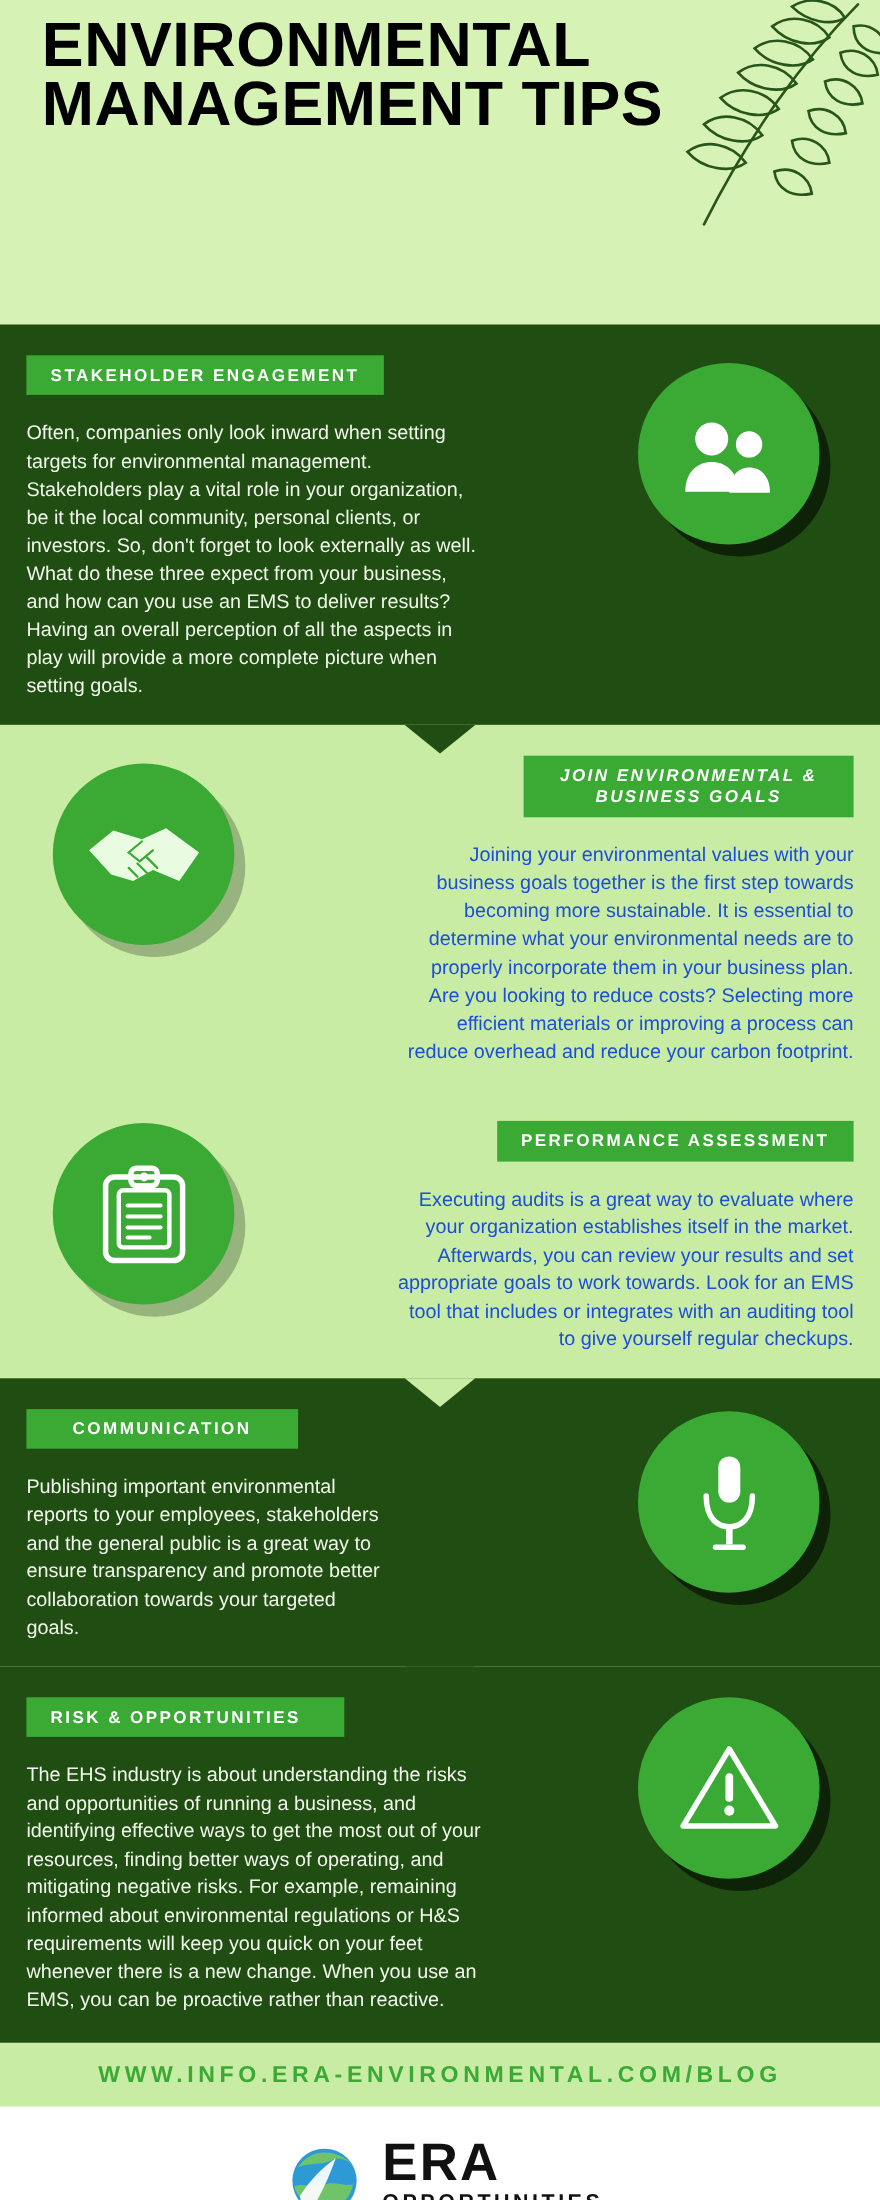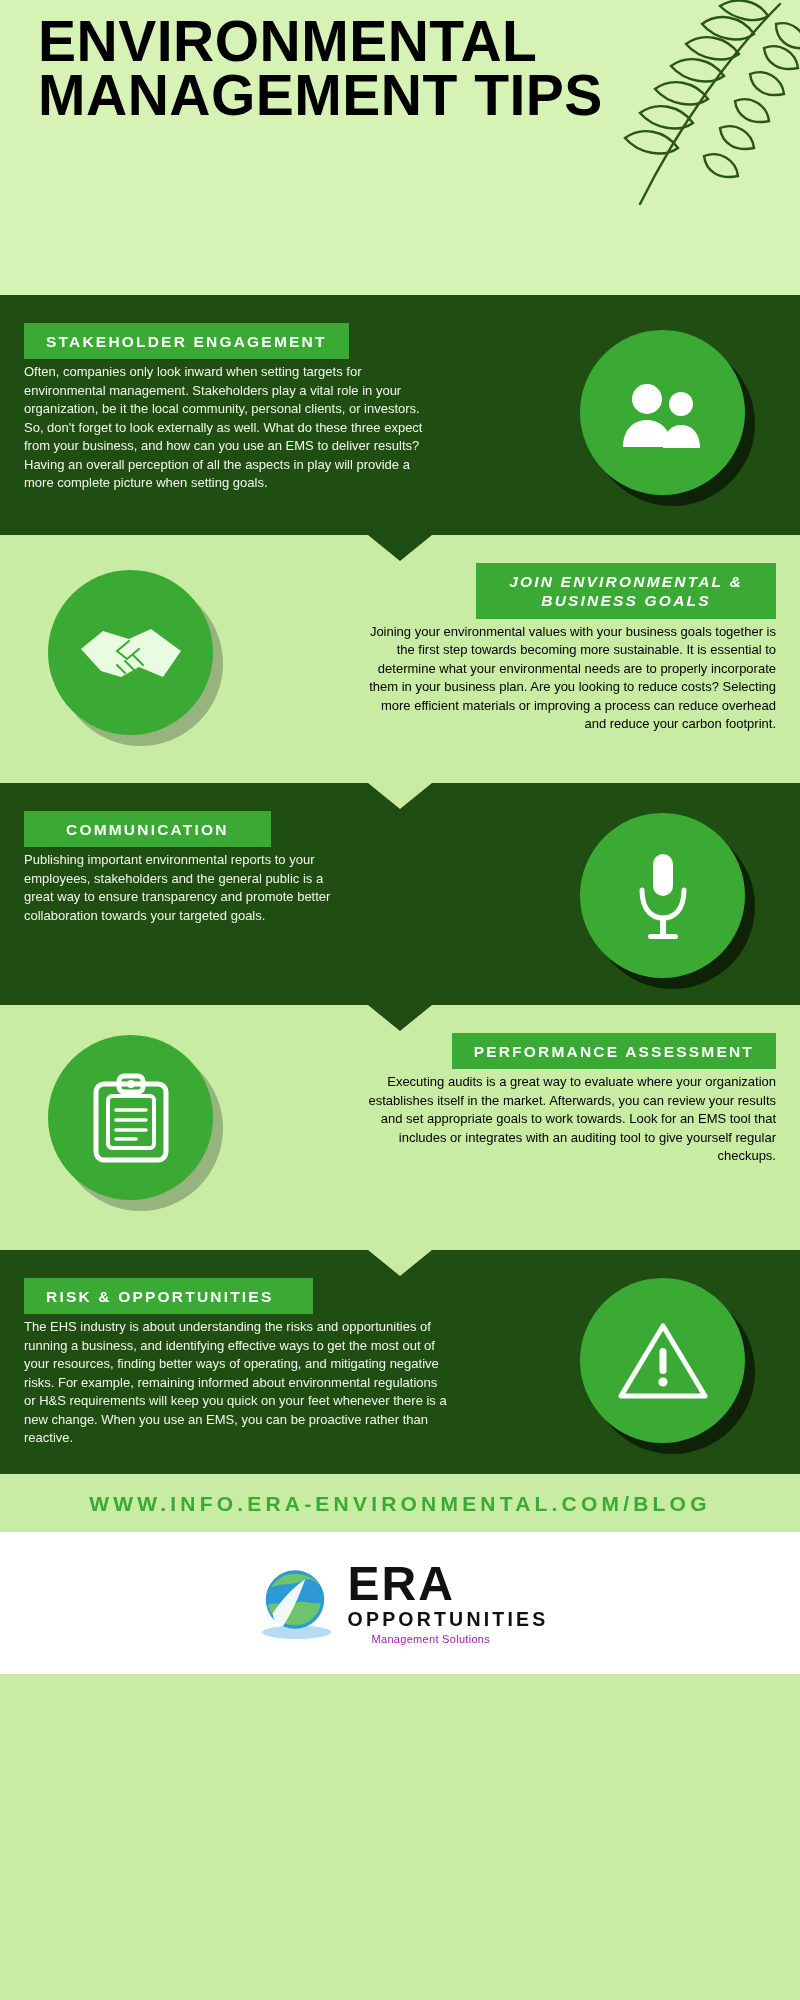--- a/index.html
+++ b/index.html
@@ -80,26 +80,26 @@
     color: #ffffff;
     font-size: 15.5px;
     font-weight: 700;
     letter-spacing: 2.2px;
     text-transform: uppercase;
     line-height: 1.25em;
   }
   .label-green { background: #3aaa35; }
 
   .body-text {
-    font-size: 13px;
+    font-size: 18px;
     line-height: 1.42em;
-    margin-top: 4px;
+    margin-top: 22px;
   }
   .txt-light { color: #f2f7ec; }
-  .txt-dark { color: #000000; }
+  .txt-dark { color: #1d4ed8; }
 
   .col-left  { width: 415px; }
   .col-right { width: 415px; margin-left: auto; text-align: right; }
 
   
   .badge {
     position: absolute;
     width: 165px;
     height: 165px;
     border-radius: 50%;
@@ -212,36 +212,20 @@
             <path d="M52 26 L40 36 L50 44 L62 34"></path>
             <path d="M56 40 L66 50"></path>
             <path d="M48 46 L58 56"></path>
             <path d="M40 50 L48 58"></path>
           </g>
         </svg>
       </div>
     </div>
   </div>
 
-  <div class="section sec-dark">
-    <div class="notch notch-dark"></div>
-    <div class="sec-inner" style="min-height:222px;">
-      <div class="label label-green" style="padding-left:42px; padding-right:42px;">COMMUNICATION</div>
-      <div class="body-text txt-light" style="width:330px;">Publishing important environmental reports to your employees, stakeholders and the general public is a great way to ensure transparency and promote better collaboration towards your targeted goals.</div>
-      <div class="badge shadow-dark" style="right:55px; top:30px;">
-        <svg width="70" height="92" viewBox="0 0 70 92">
-          <rect x="25" y="4" width="20" height="42" rx="10" fill="#ffffff"></rect>
-          <path d="M14 40 C14 60 24 68 35 68 C46 68 56 60 56 40" stroke="#ffffff" stroke-width="5" fill="none" stroke-linecap="round"></path>
-          <rect x="32" y="68" width="6" height="16" fill="#ffffff"></rect>
-          <rect x="20" y="84" width="30" height="5" rx="2.5" fill="#ffffff"></rect>
-        </svg>
-      </div>
-    </div>
-  </div>
-
   <div class="section sec-light">
     <div class="notch notch-light"></div>
     <div class="sec-inner" style="min-height:245px;">
       <div style="text-align:right;">
         <div class="label label-green">PERFORMANCE ASSESSMENT</div>
       </div>
       <div class="body-text txt-dark col-right">Executing audits is a great way to evaluate where your organization establishes itself in the market. Afterwards, you can review your results and set appropriate goals to work towards. Look for an EMS tool that includes or integrates with an auditing tool to give yourself regular checkups.</div>
       <div class="badge shadow-soft" style="left:48px; top:30px;">
         <svg width="86" height="96" viewBox="0 0 86 96">
           <rect x="8" y="14" width="70" height="76" rx="8" fill="none" stroke="#ffffff" stroke-width="5"></rect>
@@ -253,20 +237,36 @@
             <path d="M28 50 H58"></path>
             <path d="M28 60 H58"></path>
             <path d="M28 69 H48"></path>
           </g>
         </svg>
       </div>
     </div>
   </div>
 
   <div class="section sec-dark">
+    <div class="notch notch-dark"></div>
+    <div class="sec-inner" style="min-height:222px;">
+      <div class="label label-green" style="padding-left:42px; padding-right:42px;">COMMUNICATION</div>
+      <div class="body-text txt-light" style="width:330px;">Publishing important environmental reports to your employees, stakeholders and the general public is a great way to ensure transparency and promote better collaboration towards your targeted goals.</div>
+      <div class="badge shadow-dark" style="right:55px; top:30px;">
+        <svg width="70" height="92" viewBox="0 0 70 92">
+          <rect x="25" y="4" width="20" height="42" rx="10" fill="#ffffff"></rect>
+          <path d="M14 40 C14 60 24 68 35 68 C46 68 56 60 56 40" stroke="#ffffff" stroke-width="5" fill="none" stroke-linecap="round"></path>
+          <rect x="32" y="68" width="6" height="16" fill="#ffffff"></rect>
+          <rect x="20" y="84" width="30" height="5" rx="2.5" fill="#ffffff"></rect>
+        </svg>
+      </div>
+    </div>
+  </div>
+
+  <div class="section sec-dark">
     <div class="sec-inner" style="min-height:222px; padding-bottom:26px;border-radius:23px;">
       <div class="label label-green" style="padding-left:22px; padding-right:40px;">RISK &amp; OPPORTUNITIES</div>
       <div class="body-text txt-light col-left" style="width:425px;">The EHS industry is about understanding the risks and opportunities of running a business, and identifying effective ways to get the most out of your resources, finding better ways of operating, and mitigating negative risks. For example, remaining informed about environmental regulations or H&amp;S requirements will keep you quick on your feet whenever there is a new change. When you use an EMS, you can be proactive rather than reactive.</div>
       <div class="badge shadow-dark" style="right:55px; top:28px;">
         <svg width="96" height="86" viewBox="0 0 96 86">
           <path d="M48 8 L90 78 H6 Z" fill="none" stroke="#ffffff" stroke-width="5" stroke-linejoin="round"></path>
           <rect x="44.5" y="30" width="7" height="26" rx="3.5" fill="#ffffff"></rect>
           <circle cx="48" cy="64" r="4.6" fill="#ffffff"></circle>
         </svg>
       </div>

